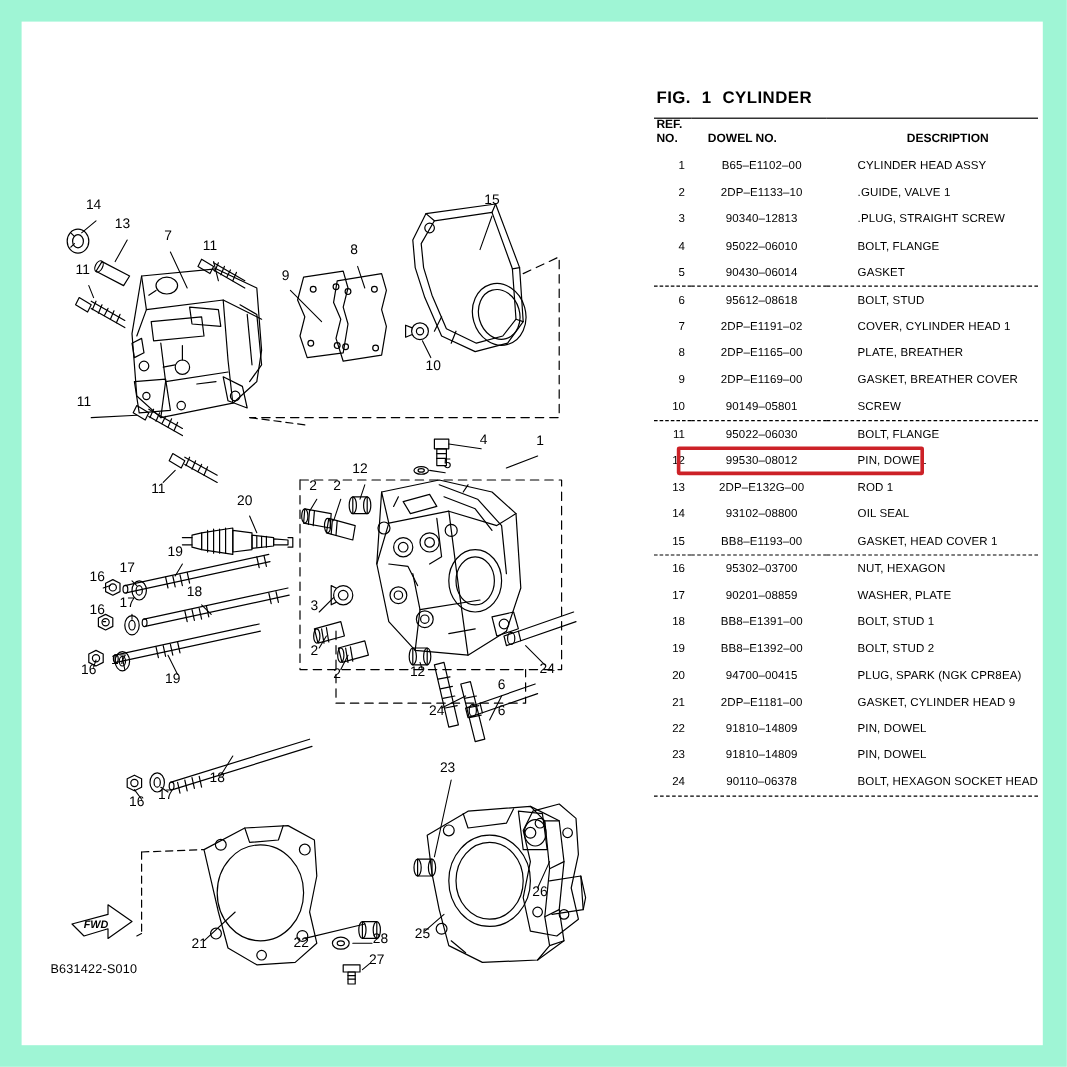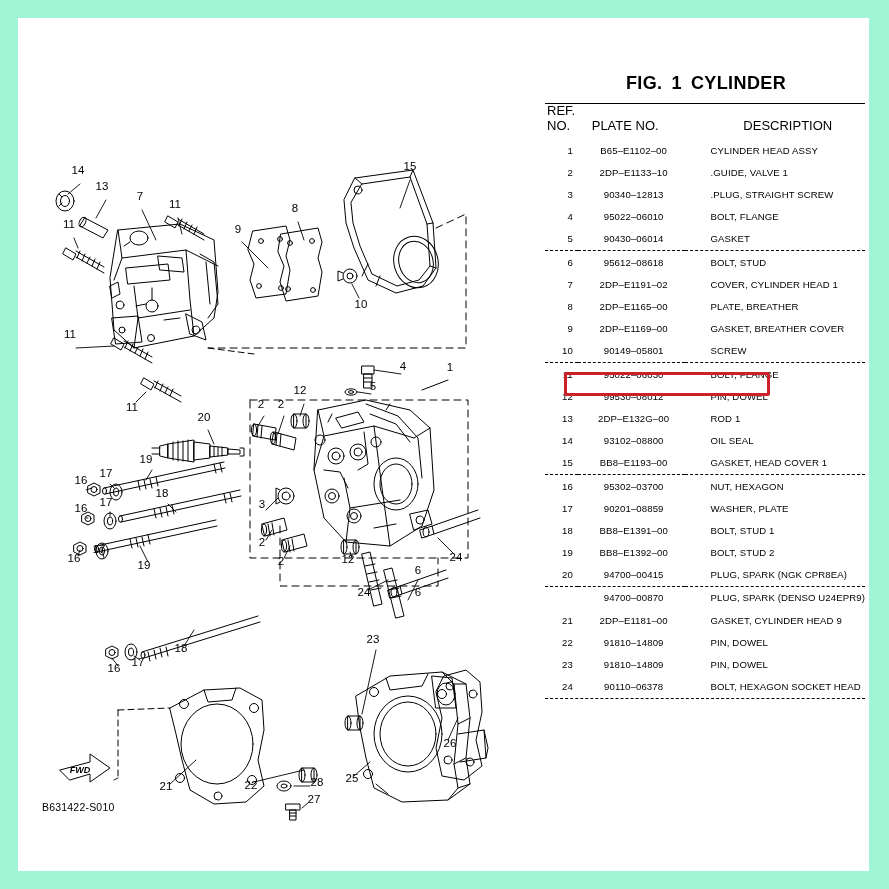--- a/index.html
+++ b/index.html
@@ -8,25 +8,25 @@
 
   
   #page{position:relative;width:889px;height:889px;background:#9ff5d5;box-sizing:border-box;}
   #sheet{position:absolute;left:18px;top:18px;width:851px;height:853px;background:#ffffff;}
 
   
   #diagram-pane{position:absolute;left:0;top:0;width:520px;height:853px;}
   #table-pane{position:absolute;left:527px;top:55px;width:320px;height:760px;}
 
   
-  .fig-title{font-size:18px;font-weight:bold;letter-spacing:.4px;margin:0 0 9px 0;padding-left:2px;text-align:center;}
+  .fig-title{font-size:14px;font-weight:bold;letter-spacing:.4px;margin:0 0 9px 0;padding-left:2px;}
   .fig-title .fig-num{margin-left:9px;}
   .tbl{width:320px;border-collapse:collapse;}
   .hdr-rule{border-top:1.6px solid #000;}
-  .thead-cell{font-size:13px;font-weight:normal;padding:0 0 6px 0;vertical-align:bottom;line-height:1.12;}
+  .thead-cell{font-size:10px;font-weight:bold;padding:0 0 6px 0;vertical-align:bottom;line-height:1.12;}
   .th-ref{width:30px;text-align:left;padding-left:2px;}
   .th-part{width:120px;text-align:left;padding-left:14px;}
   .th-desc{text-align:center;padding-left:26px;}
   .row td{font-size:9.6px;padding:5.6px 0;vertical-align:middle;white-space:nowrap;}
   .c-ref{text-align:right;padding-right:5px !important;width:30px;}
   .c-part{text-align:center;padding-left:5px !important;letter-spacing:.1px;}
   .c-desc{text-align:left;padding-left:26px !important;letter-spacing:.1px;}
   .sep-top td{border-top:1px dashed #000;}
   .tbl-foot{border-top:1px dashed #000;margin-top:0;}
 
@@ -504,21 +504,21 @@
         <span>FIG.</span><span class="fig-num">1</span><span class="fig-num">CYLINDER</span>
       </div>
 
       <table class="tbl">
         <thead>
           <tr class="hdr-rule">
             <td class="thead-cell th-ref">
               <span>REF.</span><br>
               <span>NO.</span>
             </td>
-            <td class="thead-cell th-part">PLATE NO.</td>
+            <td class="thead-cell th-part">DOWEL NO.</td>
             <td class="thead-cell th-desc">DESCRIPTION</td>
           </tr>
         </thead>
         <tbody id="rows-body">
             <tr class="row">
               <td class="c-ref">1</td>
               <td class="c-part">B65–E1102–00</td>
               <td class="c-desc">CYLINDER HEAD ASSY</td>
             </tr>
             <tr class="row">
@@ -609,25 +609,20 @@
             <tr class="row">
               <td class="c-ref">19</td>
               <td class="c-part">BB8–E1392–00</td>
               <td class="c-desc">BOLT, STUD 2</td>
             </tr>
             <tr class="row">
               <td class="c-ref">20</td>
               <td class="c-part">94700–00415</td>
               <td class="c-desc">PLUG, SPARK (NGK CPR8EA)</td>
             </tr>
-            <tr class="row sep-top">
-              <td class="c-ref"></td>
-              <td class="c-part">94700–00870</td>
-              <td class="c-desc">PLUG, SPARK (DENSO U24EPR9)</td>
-            </tr>
             <tr class="row">
               <td class="c-ref">21</td>
               <td class="c-part">2DP–E1181–00</td>
               <td class="c-desc">GASKET, CYLINDER HEAD 9</td>
             </tr>
             <tr class="row">
               <td class="c-ref">22</td>
               <td class="c-part">91810–14809</td>
               <td class="c-desc">PIN, DOWEL</td>
             </tr>

